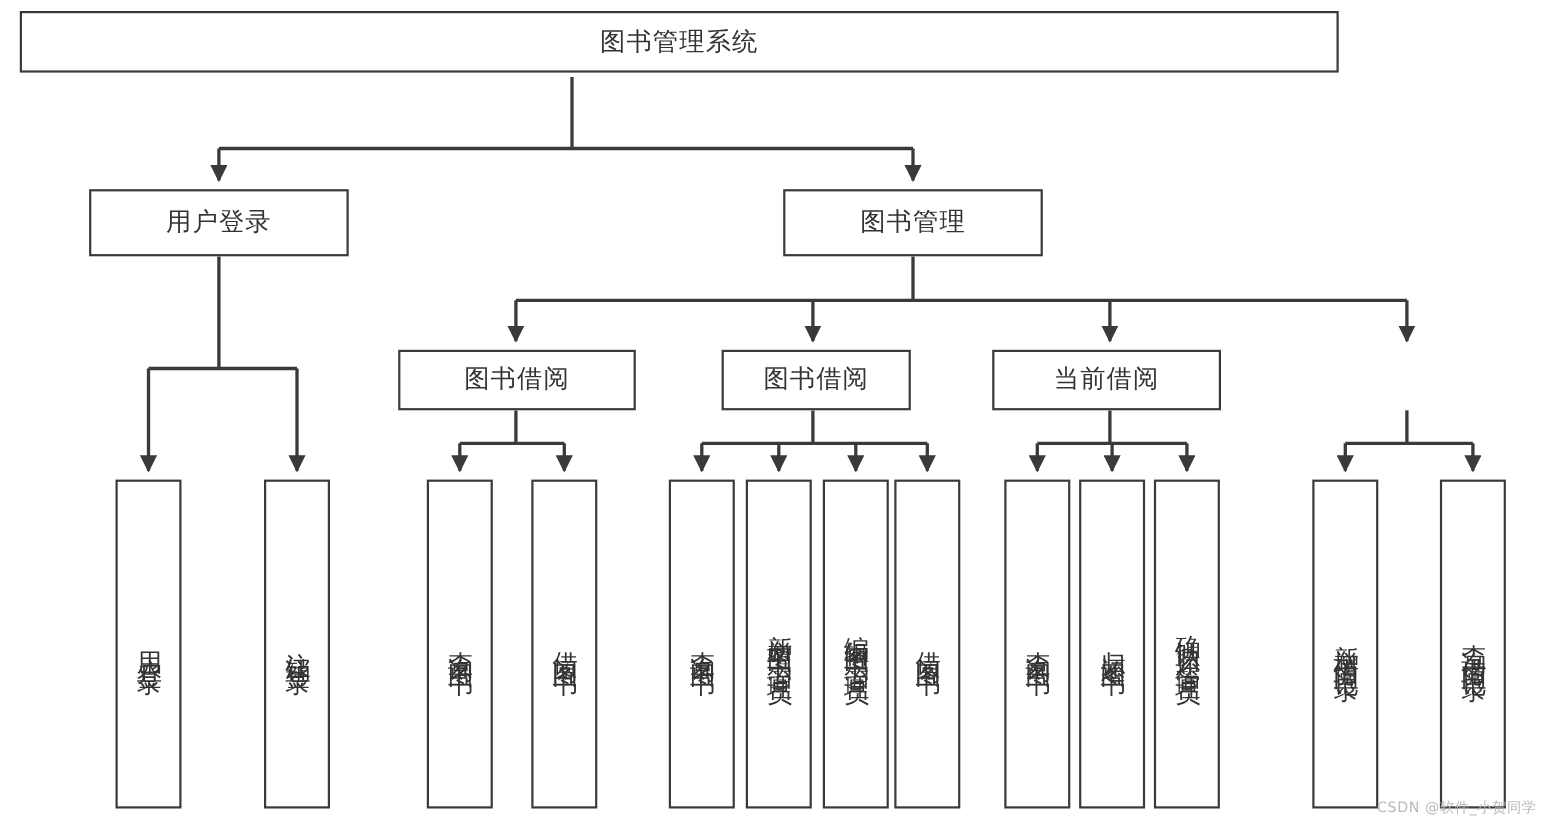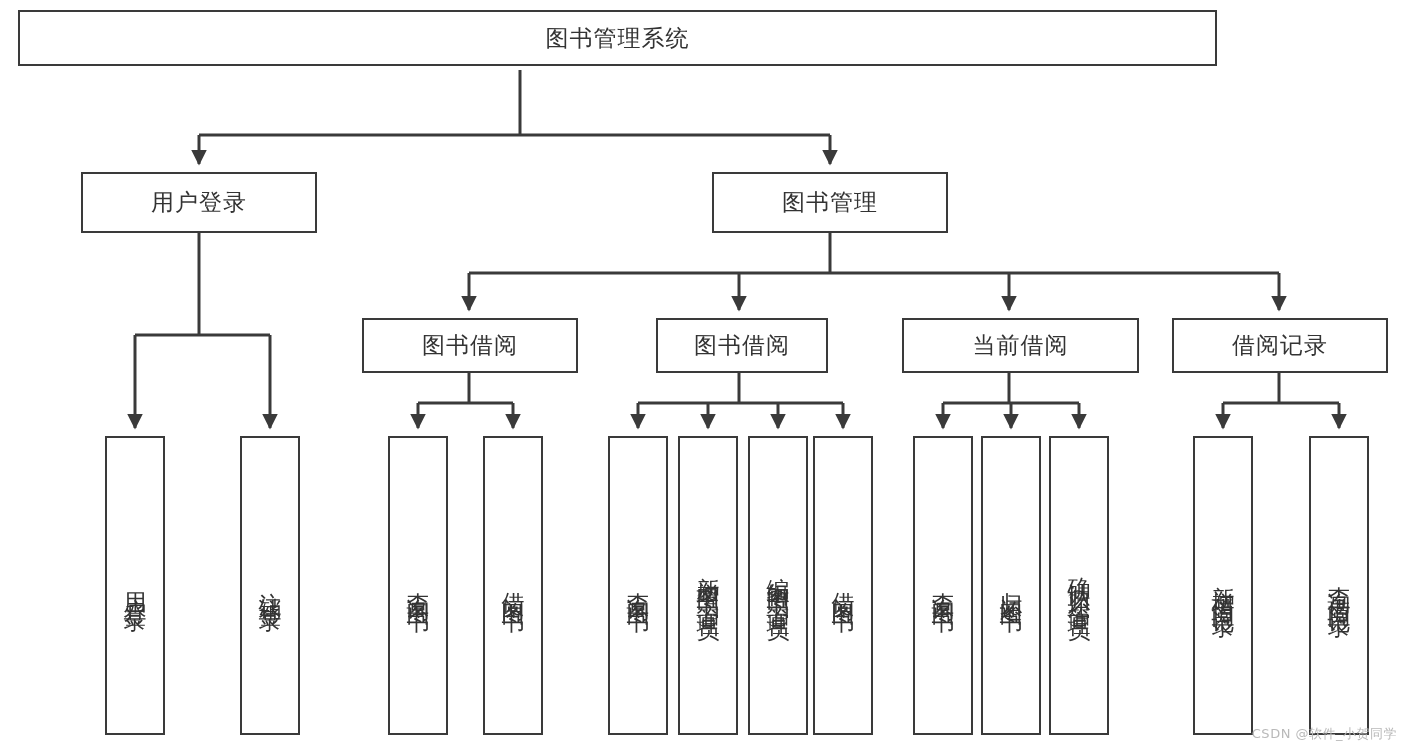--- a/index.html
+++ b/index.html
@@ -126,25 +126,22 @@
   <div class="node" style="left:712px; top:172px; width:236px; height:61px;">
     <span class="node-label">图书管理</span>
   </div>
 
   <div class="node" style="left:362px; top:318px; width:216px; height:55px;">
     <span class="node-label">图书借阅</span>
   </div>
   <div class="node" style="left:632px; top:318px; width:172px; height:55px;margin-left:24px;">
     <span class="node-label">图书借阅</span>
   </div>
-  <div class="node" style="left:902px; top:318px; width:237px; height:55px;">
+  <div class="node" style="left:902px; top:318px; width:208px; height:55px;">
     <span class="node-label">当前借阅</span>
-  </div>
-  <div class="node" style="left:1172px; top:318px; width:216px; height:55px;">
-    <span class="node-label">借阅记录</span>
   </div>
 
   <div class="node vertical" style="left:105px; top:436px; width:60px; height:299px;">
     <span class="node-label">用户登录</span>
   </div>
   <div class="node vertical" style="left:240px; top:436px; width:60px; height:299px;">
     <span class="node-label">注销登录</span>
   </div>
 
   <div class="node vertical" style="left:388px; top:436px; width:60px; height:299px;">

